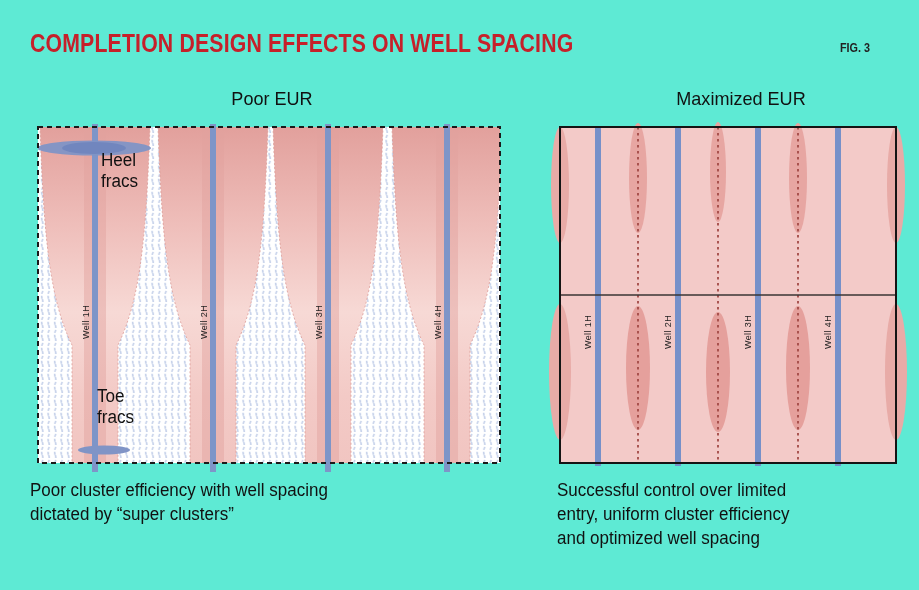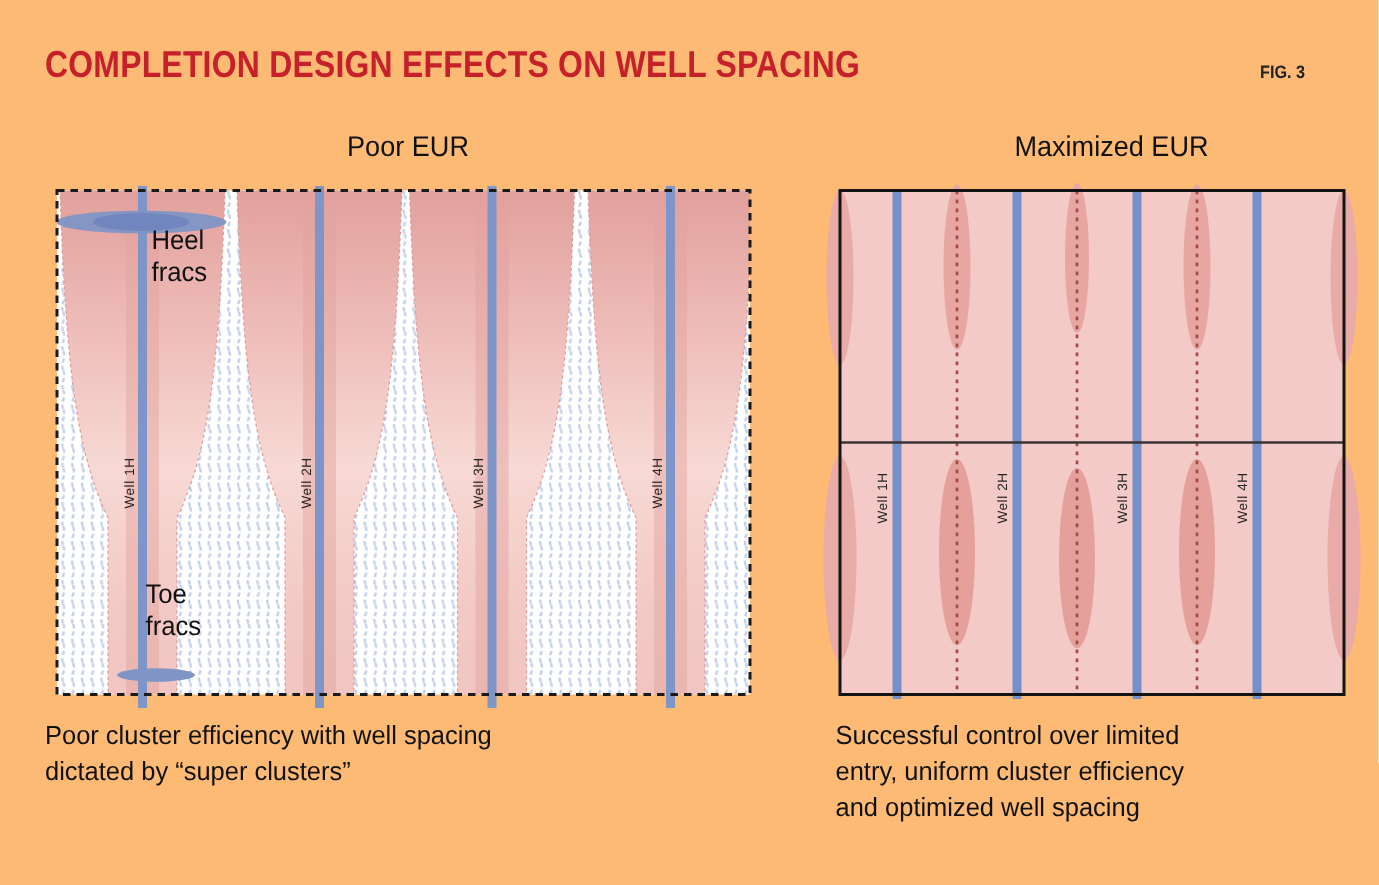--- a/index.html
+++ b/index.html
@@ -1,17 +1,17 @@
 <!DOCTYPE html>
 <html><head>
 <meta charset="utf-8">
 <style>
   html,body{margin:0;padding:0;background:#ffffff;}
   .canvas{
-    position:relative;width:919px;height:590px;background:#fdba74;overflow:hidden;
+    position:relative;width:919px;height:590px;background:#5eead4;overflow:hidden;
     font-family:"Liberation Sans", sans-serif;color:#111;
   }
   .fig-title{
     position:absolute;left:30px;top:29px;font-size:25px;font-weight:bold;
     color:#c6202a;white-space:nowrap;transform:scaleX(.85);transform-origin:left top;
     letter-spacing:.2px;
   }
   .fig-label{
     position:absolute;left:840px;top:41px;font-size:12px;font-weight:bold;color:#222;
     transform:scaleX(.9);transform-origin:left top;white-space:nowrap;

